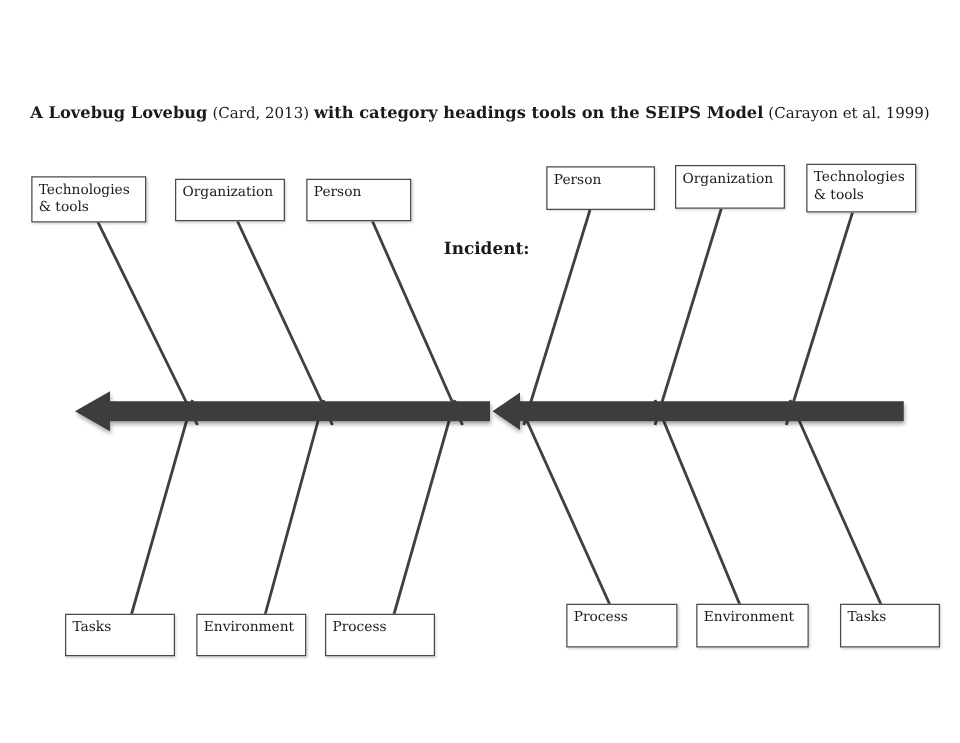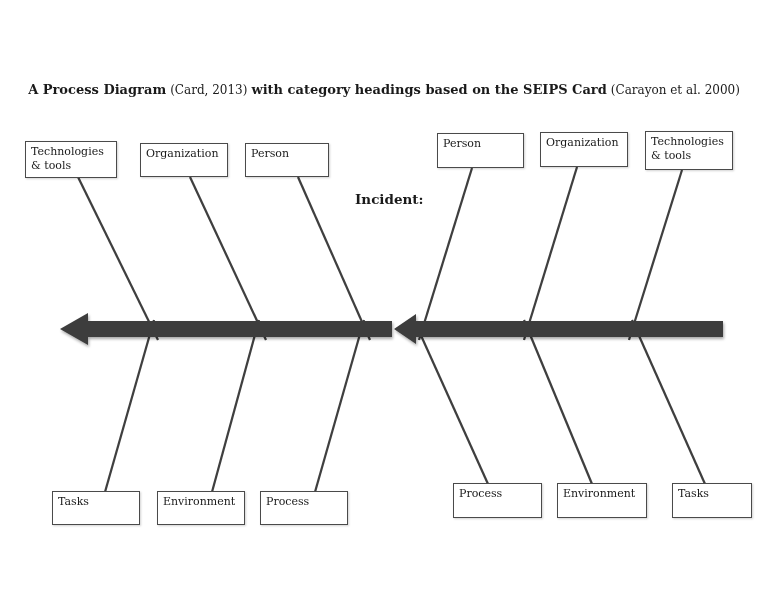--- a/index.html
+++ b/index.html
@@ -91,21 +91,21 @@
       <line x1="632" y1="320" x2="705" y2="484"></line>
     </g>
 
     <g filter="url(#soft-shadow)">
       <polygon fill="#3d3d3d" points="60,329 88,313 88,321 392,321 392,337 88,337 88,345"></polygon>
       <polygon fill="#3d3d3d" points="394,329 416,314 416,321 723,321 723,337 416,337 416,344"></polygon>
     </g>
   </svg>
 
   <div class="title">
-    <span class="b">A Process Diagram</span><span class="n">(Card, 2013)</span><span class="b">with category headings based on the SEIPS Card</span><span class="n">(Carayon et al. 2000)</span>
+    <span class="b">A Lovebug Lovebug</span><span class="n">(Card, 2013)</span><span class="b">with category headings tools on the SEIPS Model</span><span class="n">(Carayon et al. 1999)</span>
   </div>
 
   <div class="incident">Incident:</div>
 
   <div class="cat-box b-lt1">Technologies
 &amp; tools</div>
   <div class="cat-box b-lt2">Organization</div>
   <div class="cat-box b-lt3">Person</div>
 
   <div class="cat-box b-rt1">Person</div>

